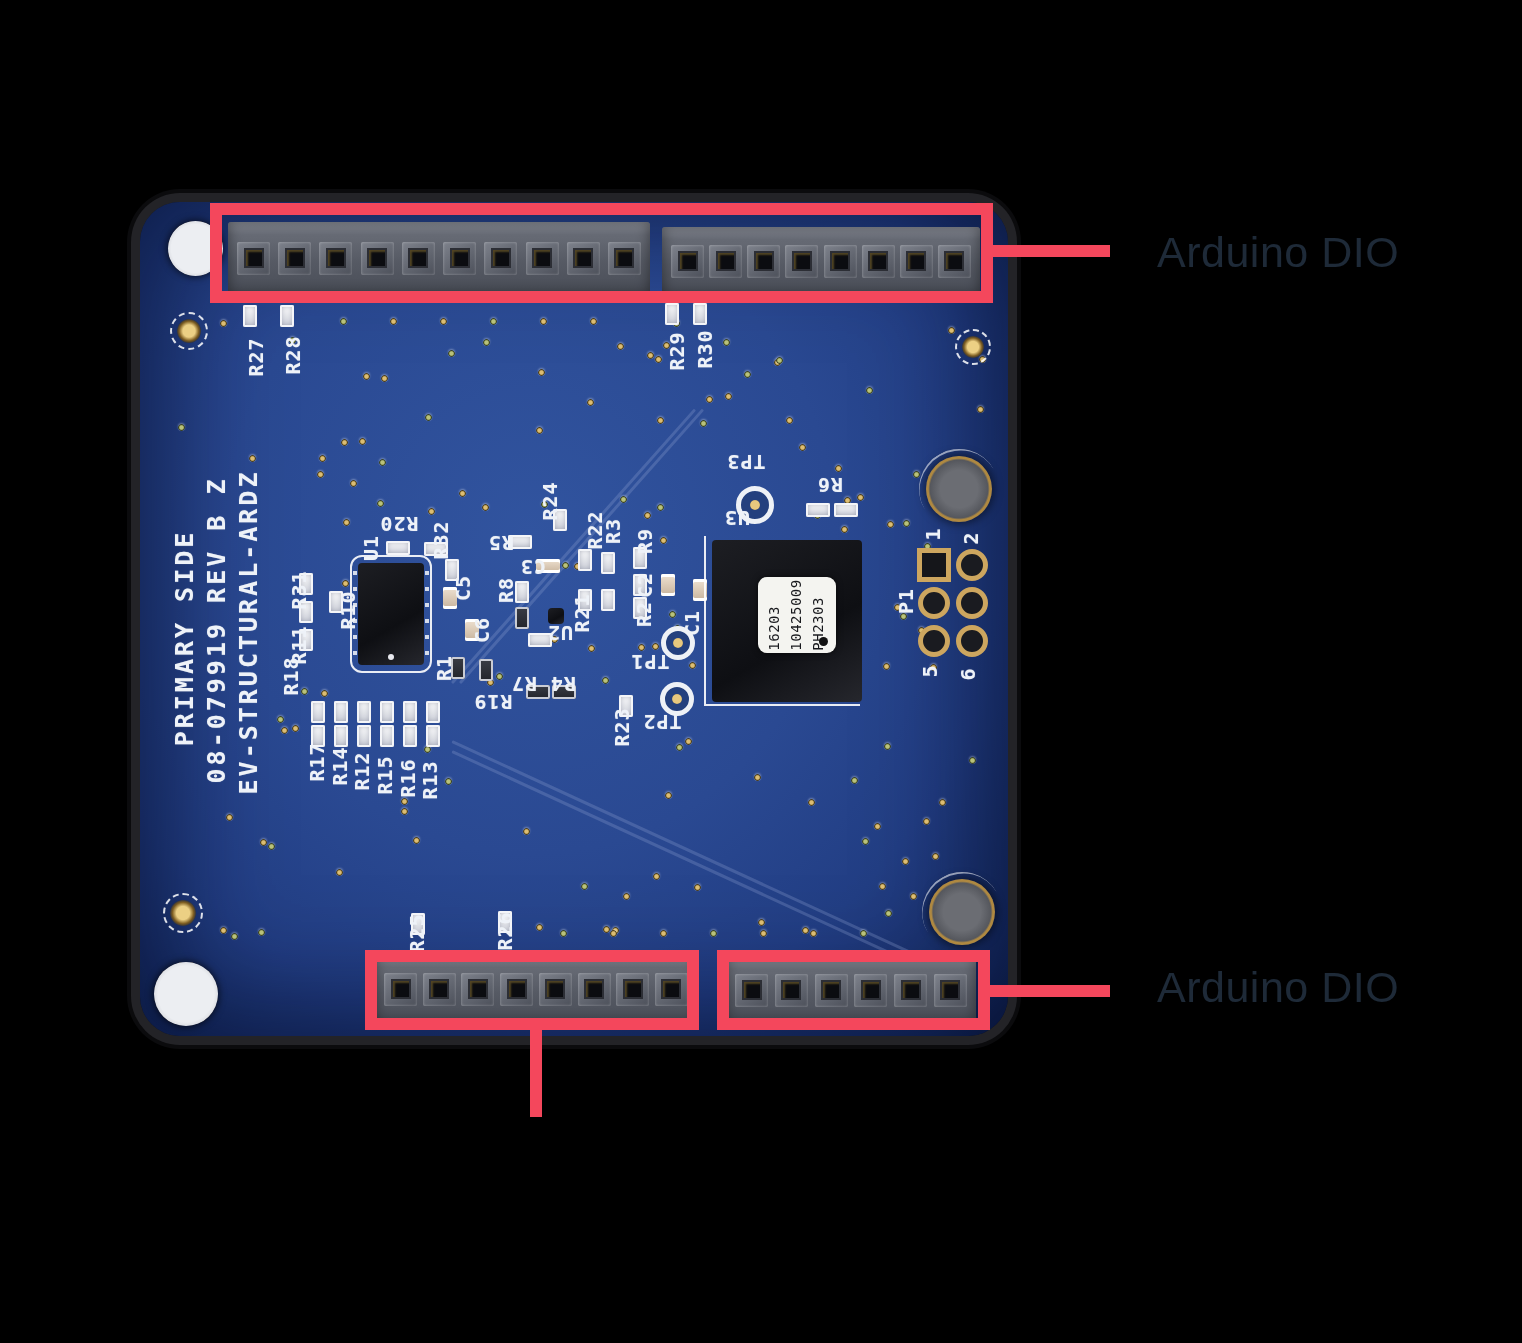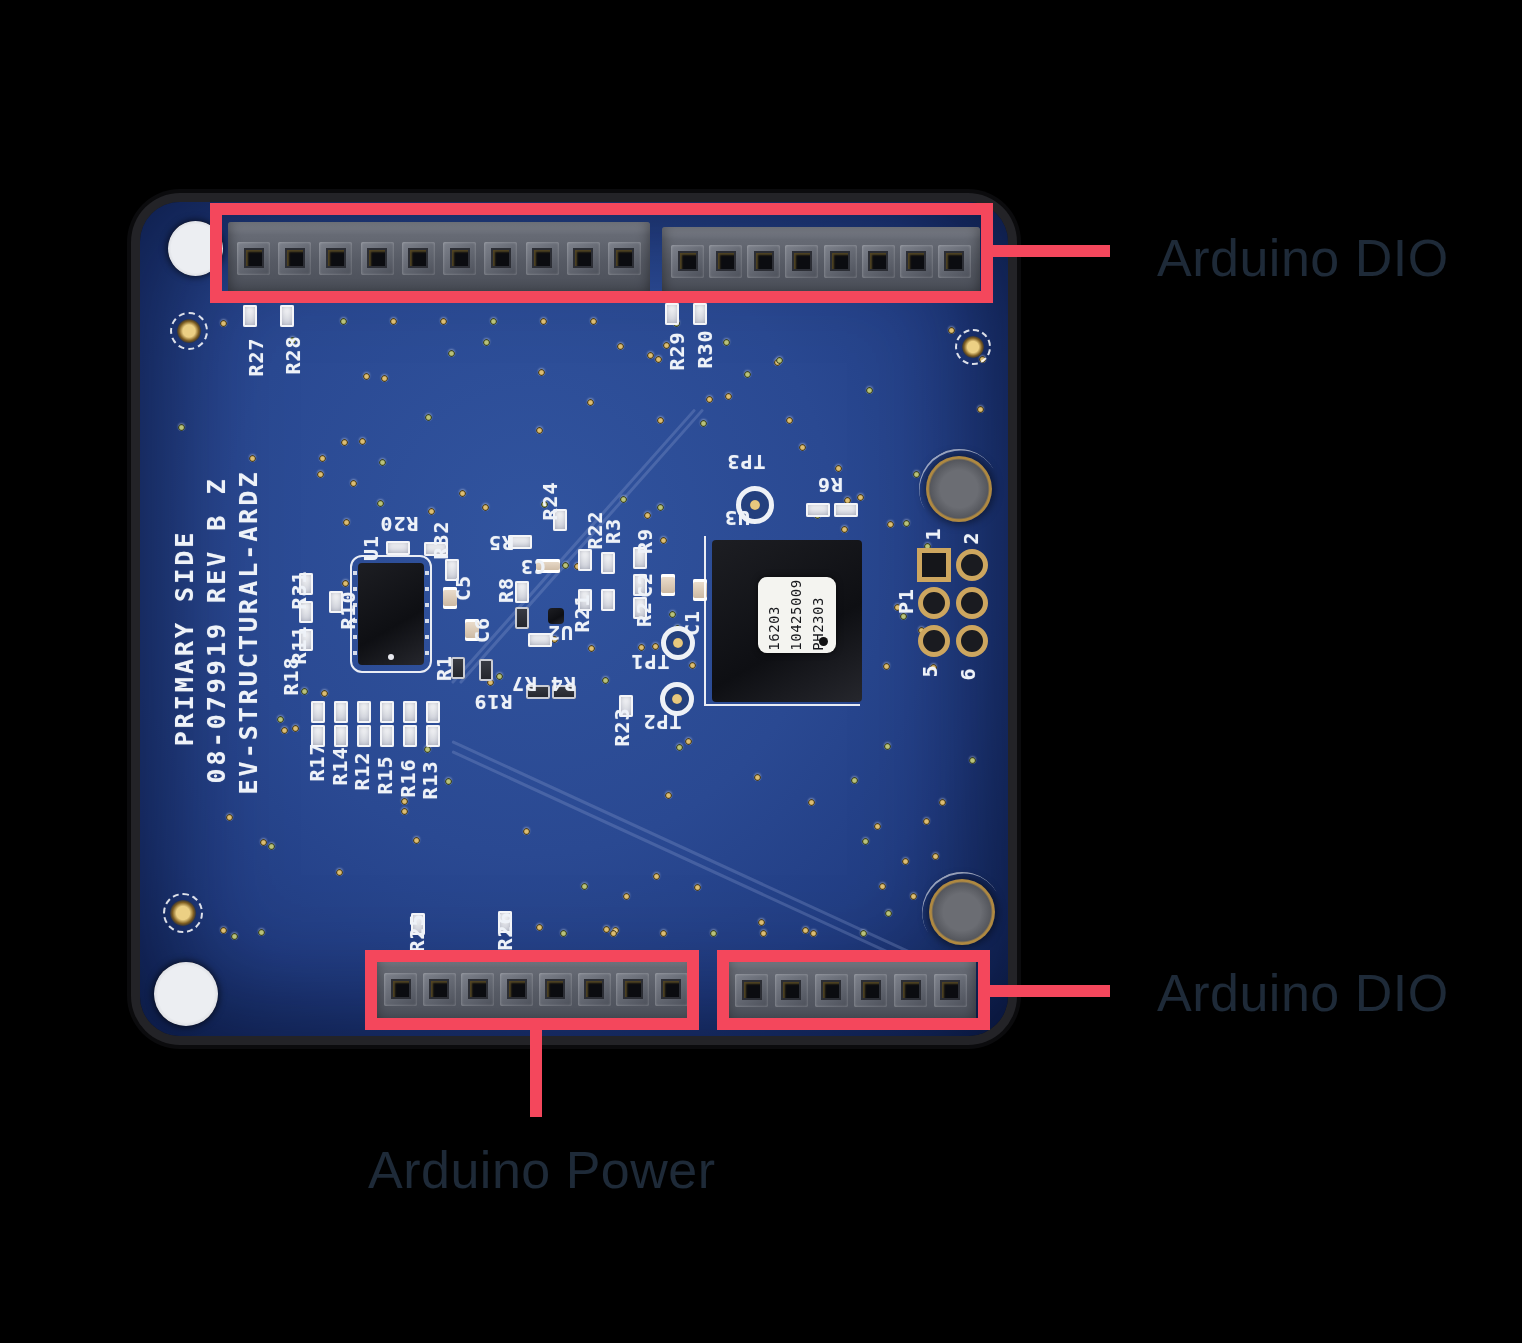--- a/index.html
+++ b/index.html
@@ -52,21 +52,21 @@
   .silk.r180{transform:translate(-50%,-50%) rotate(180deg);}
   .silk-big{position:absolute;color:#eef2f8;font-family:"DejaVu Sans Mono",monospace;font-weight:bold;
         font-size:25px;letter-spacing:3px;white-space:nowrap;transform:translate(-50%,-50%) rotate(-90deg);
         text-shadow:0 0 1px rgba(255,255,255,.45);}
   
   .p1-square{position:absolute;width:34px;height:34px;background:#15161a;border:5px solid #cda65f;box-sizing:border-box;}
   .p1-round{position:absolute;width:32px;height:32px;border-radius:50%;background:#1a1b20;border:5px solid #cda65f;box-sizing:border-box;}
   
   .ann-box{position:absolute;border:12px solid var(--accent);box-sizing:border-box;}
   .ann-line{position:absolute;background:var(--accent);}
-  .ann-label{position:absolute;color:var(--label);font-size:52px;letter-spacing:.5px;white-space:nowrap;}
+  .ann-label{position:absolute;color:var(--label);font-size:43px;letter-spacing:.5px;white-space:nowrap;}
 </style>
 </head>
 <body>
 
 <div class="canvas">
 
   <div class="board">
 
     <div style="position:absolute;inset:0;">
         <div class="trace" style="left: 555px; top: 206px; width: 366px; transform: rotate(131.6deg);"></div>
@@ -464,15 +464,14 @@
 
   <div class="ann-box" style="left:210px;top:203px;width:783px;height:100px;"></div>
   <div class="ann-box" style="left:365px;top:950px;width:334px;height:80px;"></div>
   <div class="ann-box" style="left:717px;top:950px;width:273px;height:80px;"></div>
   <div class="ann-line" style="left:992px;top:245px;width:118px;height:12px;"></div>
   <div class="ann-line" style="left:989px;top:985px;width:121px;height:12px;"></div>
   <div class="ann-line" style="left:530px;top:1029px;width:12px;height:88px;"></div>
 
   <span class="ann-label" style="left:1157px;top:228px;">Arduino DIO</span>
   <span class="ann-label" style="left:1157px;top:963px;">Arduino DIO</span>
-  <span class="ann-label" style="left:368px;top:1140px;">Arduino Power</span>
 
 </div>
 
 </body></html>

